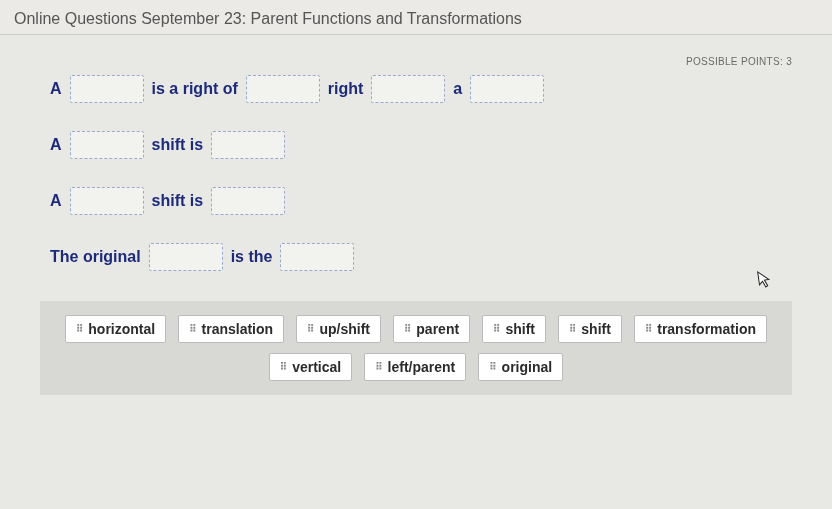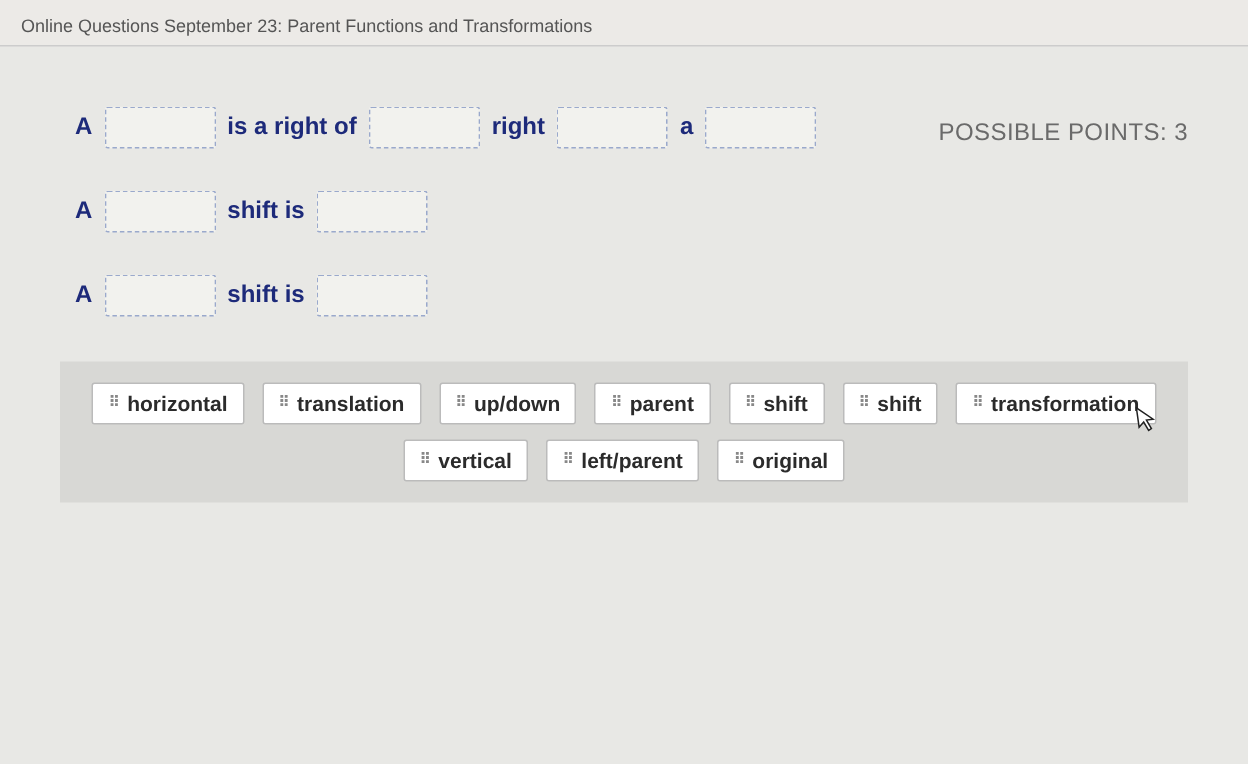--- a/index.html
+++ b/index.html
@@ -7,33 +7,32 @@
     margin: 0;
     width: 832px;
     height: 509px;
     font-family: Arial, sans-serif;
     background: #e8e8e5;
     overflow: hidden;
     position: relative;
   }
   .header {
     padding: 10px 14px 6px 14px;
-    font-size: 12px;
+    font-size: 16px;
     color: #555;
     border-bottom: 1px solid #ccc;
     background: #eceae7;
   }
   .points {
     position: absolute;
     top: 56px;
     right: 40px;
-    font-size: 16px;
+    font-size: 10px;
     color: #6a6a6a;
     letter-spacing: 0.3px;
-    margin-top: 24px;
   }
   .content {
     padding: 40px 30px 0 50px;
   }
   .line {
     display: flex;
     align-items: center;
     gap: 8px;
     margin-bottom: 28px;
     color: #1d2a7a;
@@ -115,35 +114,41 @@
     <span class="dropzone"></span>
   </div>
 
   <div class="line">
     <span>A</span>
     <span class="dropzone"></span>
     <span>shift is</span>
     <span class="dropzone"></span>
   </div>
 
+  <div class="line">
+    <span>The original</span>
+    <span class="dropzone"></span>
+    <span>is the</span>
+    <span class="dropzone"></span>
+  </div>
 
 </div>
 
 <div class="wordbank" id="wordbank">
     <div class="chip">
       <span class="grip">⠿</span>
       <span>horizontal</span>
     </div>
     <div class="chip">
       <span class="grip">⠿</span>
       <span>translation</span>
     </div>
     <div class="chip">
       <span class="grip">⠿</span>
-      <span>up/down</span>
+      <span>up/shift</span>
     </div>
     <div class="chip">
       <span class="grip">⠿</span>
       <span>parent</span>
     </div>
     <div class="chip">
       <span class="grip">⠿</span>
       <span>shift</span>
     </div>
     <div class="chip">

